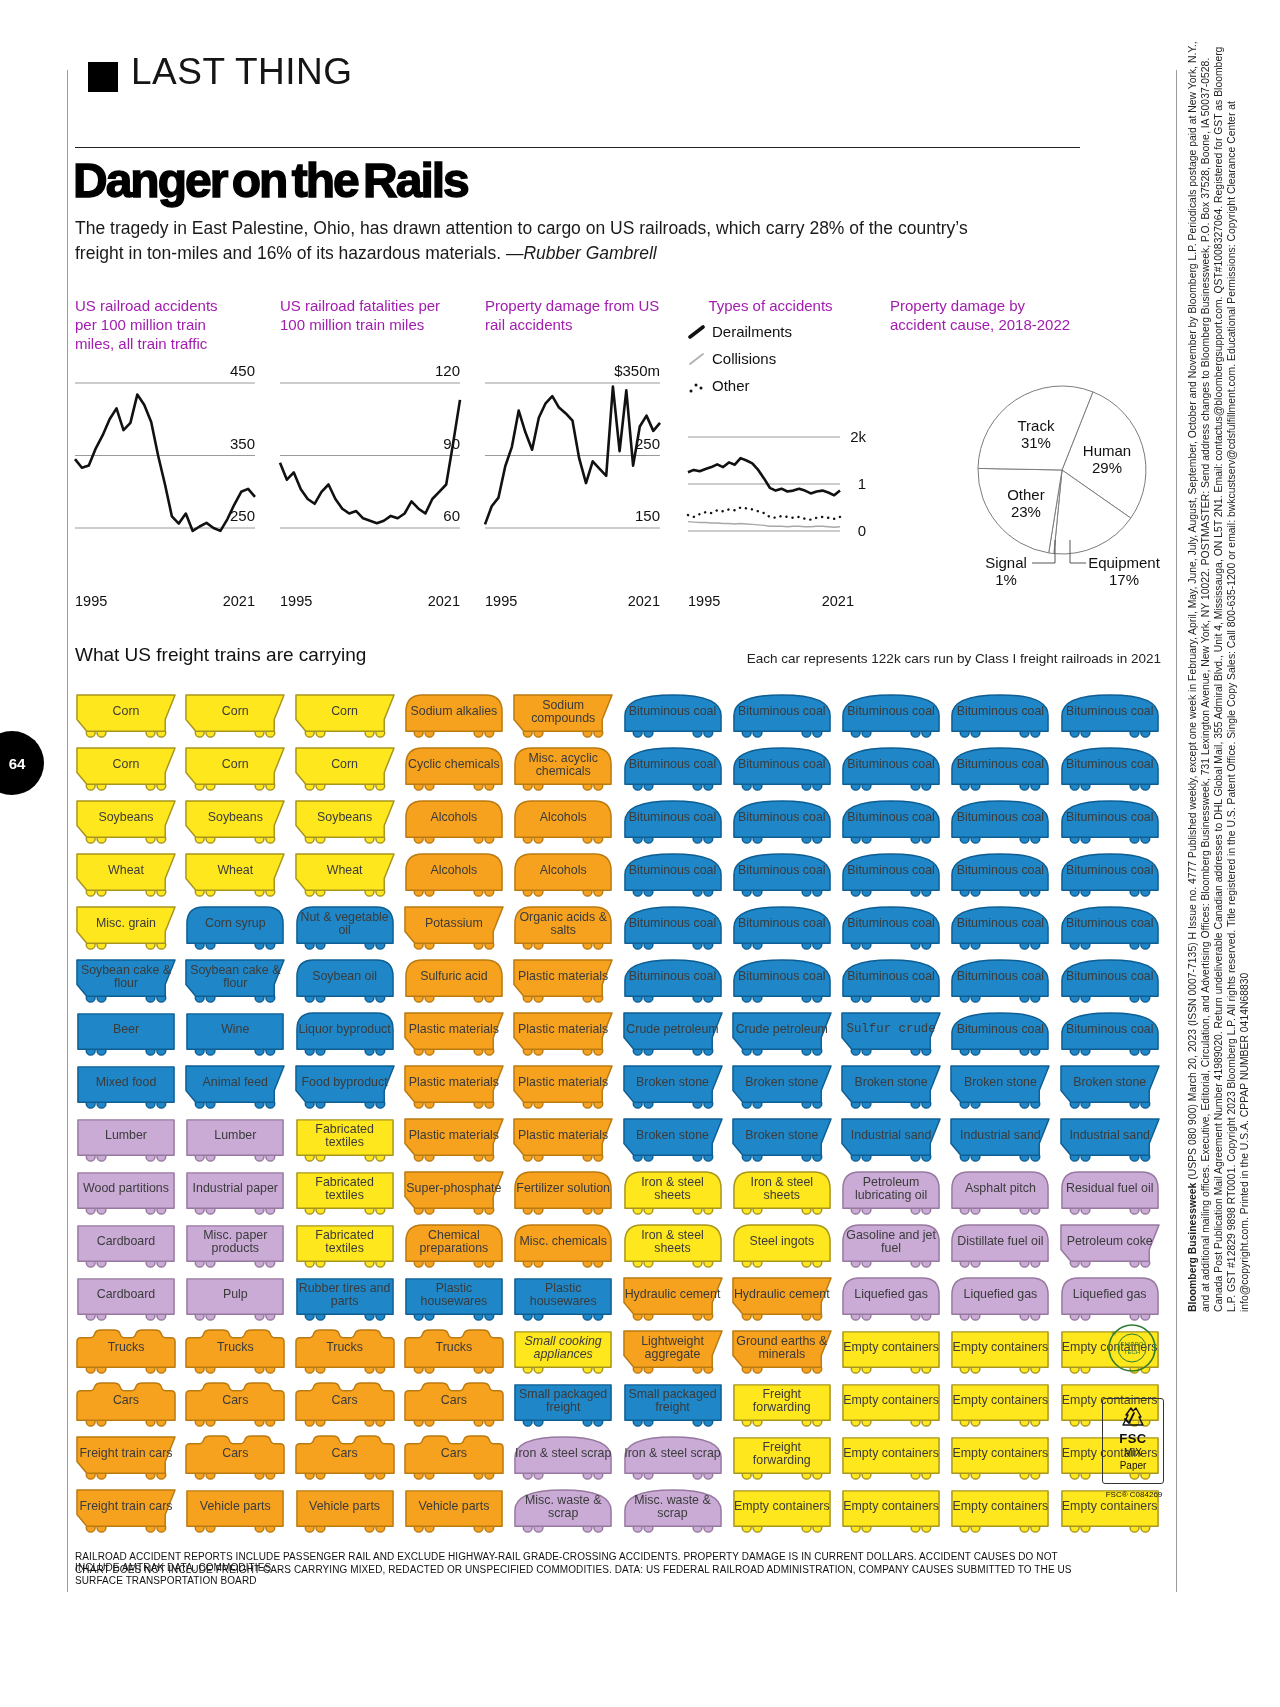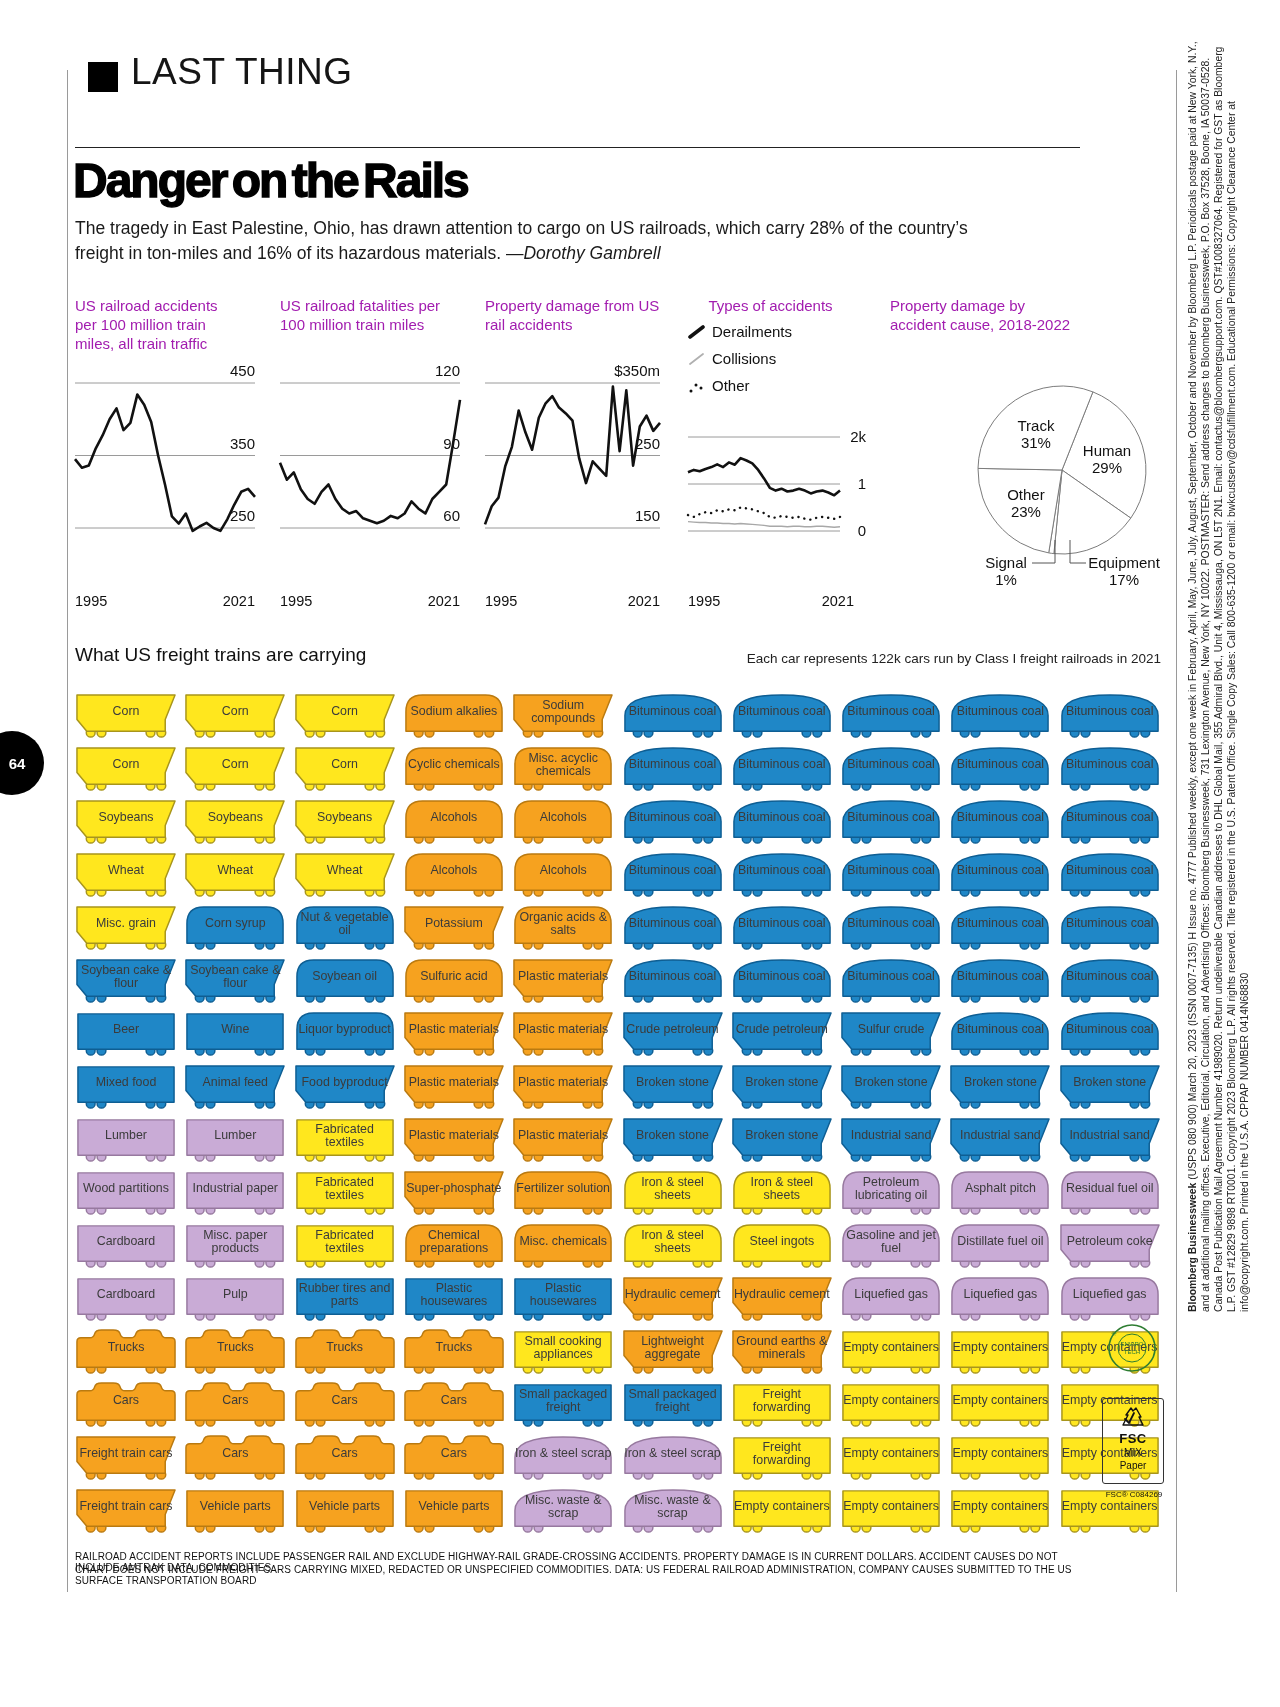--- a/index.html
+++ b/index.html
@@ -42,21 +42,21 @@
 </head>
 <body>
 
 <div class="rule-v" style="left:67px;"></div>
 <div class="rule-v" style="left:1176px;"></div>
 
 <div class="kicker-square"></div>
 <div class="kicker">LAST THING</div>
 <div class="toprule"></div>
 <div class="headline">Danger on the Rails</div>
-<div class="intro"><span>The tragedy in East Palestine, Ohio, has drawn attention to cargo on US railroads, which carry 28% of the country’s freight in ton-miles and 16% of its hazardous materials. —</span><em>Dorothy Gambrell</em></div>
+<div class="intro"><span>The tragedy in East Palestine, Ohio, has drawn attention to cargo on US railroads, which carry 28% of the country’s freight in ton-miles and 16% of its hazardous materials. —</span><em>Rubber Gambrell</em></div>
 
 <div class="chart-title" style="left:75px;top:296px;width:168px;">US railroad accidents per 100 million train miles, all train traffic</div>
 <div class="chart-title" style="left:280px;top:296px;width:168px;">US railroad fatalities per 100 million train miles</div>
 <div class="chart-title" style="left:485px;top:296px;width:178px;">Property damage from US rail accidents</div>
 <div class="chart-title" style="left:688px;top:296px;width:165px;text-align:center;">Types of accidents</div>
 <div class="chart-title" style="left:890px;top:296px;width:188px;">Property damage by accident cause, 2018-2022</div>
 
 <div class="legend-row" style="left:688px;top:323px;">
   <svg width="17" height="16">
       <line x1="2" y1="13" x2="15" y2="3" stroke="#111" stroke-width="3.6" stroke-linecap="round"></line>
@@ -797,21 +797,21 @@
     <div class="car" style="left: 730.8px; top: 1008px;">
       <svg width="102" height="51" viewBox="0 0 104 52" preserveAspectRatio="none">
         <circle cx="16" cy="43.5" r="4.5" fill="#1F87C7" stroke="#0E5E93" stroke-width="1.5"></circle>
         <circle cx="27" cy="43.5" r="4.5" fill="#1F87C7" stroke="#0E5E93" stroke-width="1.5"></circle>
         <circle cx="77" cy="43.5" r="4.5" fill="#1F87C7" stroke="#0E5E93" stroke-width="1.5"></circle>
         <circle cx="88" cy="43.5" r="4.5" fill="#1F87C7" stroke="#0E5E93" stroke-width="1.5"></circle>
         <path d="M2,5 H102 L92,30 V42 H12 L2,30 Z" fill="#1F87C7" stroke="#0E5E93" stroke-width="1.5" stroke-linejoin="round"></path>
       </svg>
       <div class="lbl">Crude petroleum</div>
     </div>
-    <div class="car" style="left: 840.1px; top: 1008px;">
+    <div class="car" style="left: 840.1px; top: 1008px; font-family: Liberation Mono, monospace;">
       <svg width="102" height="51" viewBox="0 0 104 52" preserveAspectRatio="none">
         <circle cx="16" cy="43.5" r="4.5" fill="#1F87C7" stroke="#0E5E93" stroke-width="1.5"></circle>
         <circle cx="27" cy="43.5" r="4.5" fill="#1F87C7" stroke="#0E5E93" stroke-width="1.5"></circle>
         <circle cx="77" cy="43.5" r="4.5" fill="#1F87C7" stroke="#0E5E93" stroke-width="1.5"></circle>
         <circle cx="88" cy="43.5" r="4.5" fill="#1F87C7" stroke="#0E5E93" stroke-width="1.5"></circle>
         <path d="M2,5 H102 L92,30 V42 H12 L2,30 Z" fill="#1F87C7" stroke="#0E5E93" stroke-width="1.5" stroke-linejoin="round"></path>
       </svg>
       <div class="lbl">Sulfur crude</div>
     </div>
     <div class="car" style="left: 949.4px; top: 1008px;">
@@ -1367,21 +1367,21 @@
     <div class="car" style="left: 402.9px; top: 1326px;">
       <svg width="102" height="51" viewBox="0 0 104 52" preserveAspectRatio="none">
         <circle cx="16" cy="43.5" r="4.5" fill="#F6A21F" stroke="#BA7A10" stroke-width="1.5"></circle>
         <circle cx="27" cy="43.5" r="4.5" fill="#F6A21F" stroke="#BA7A10" stroke-width="1.5"></circle>
         <circle cx="77" cy="43.5" r="4.5" fill="#F6A21F" stroke="#BA7A10" stroke-width="1.5"></circle>
         <circle cx="88" cy="43.5" r="4.5" fill="#F6A21F" stroke="#BA7A10" stroke-width="1.5"></circle>
         <path d="M2,42 V16 Q2,12 6,12 H15 Q19,12 20,8 Q21,4 27,4 H39 Q45,4 46,8 Q47,12 51,12 H57 Q61,12 62,8 Q63,4 69,4 H81 Q87,4 88,8 Q89,12 93,12 H98 Q102,12 102,16 V42 Z" fill="#F6A21F" stroke="#BA7A10" stroke-width="1.5" stroke-linejoin="round"></path>
       </svg>
       <div class="lbl">Trucks</div>
     </div>
-    <div class="car" style="left: 512.2px; top: 1326px;">
+    <div class="car" style="left: 512.2px; top: 1326px; font-style: italic;">
       <svg width="102" height="51" viewBox="0 0 104 52" preserveAspectRatio="none">
         <circle cx="16" cy="43.5" r="4.5" fill="#FFE71E" stroke="#A8951B" stroke-width="1.5"></circle>
         <circle cx="27" cy="43.5" r="4.5" fill="#FFE71E" stroke="#A8951B" stroke-width="1.5"></circle>
         <circle cx="77" cy="43.5" r="4.5" fill="#FFE71E" stroke="#A8951B" stroke-width="1.5"></circle>
         <circle cx="88" cy="43.5" r="4.5" fill="#FFE71E" stroke="#A8951B" stroke-width="1.5"></circle>
         <path d="M3,6 H101 V42 H3 Z" fill="#FFE71E" stroke="#A8951B" stroke-width="1.5" stroke-linejoin="round"></path>
       </svg>
       <div class="lbl">Small cooking appliances</div>
     </div>
     <div class="car" style="left: 621.5px; top: 1326px;">

